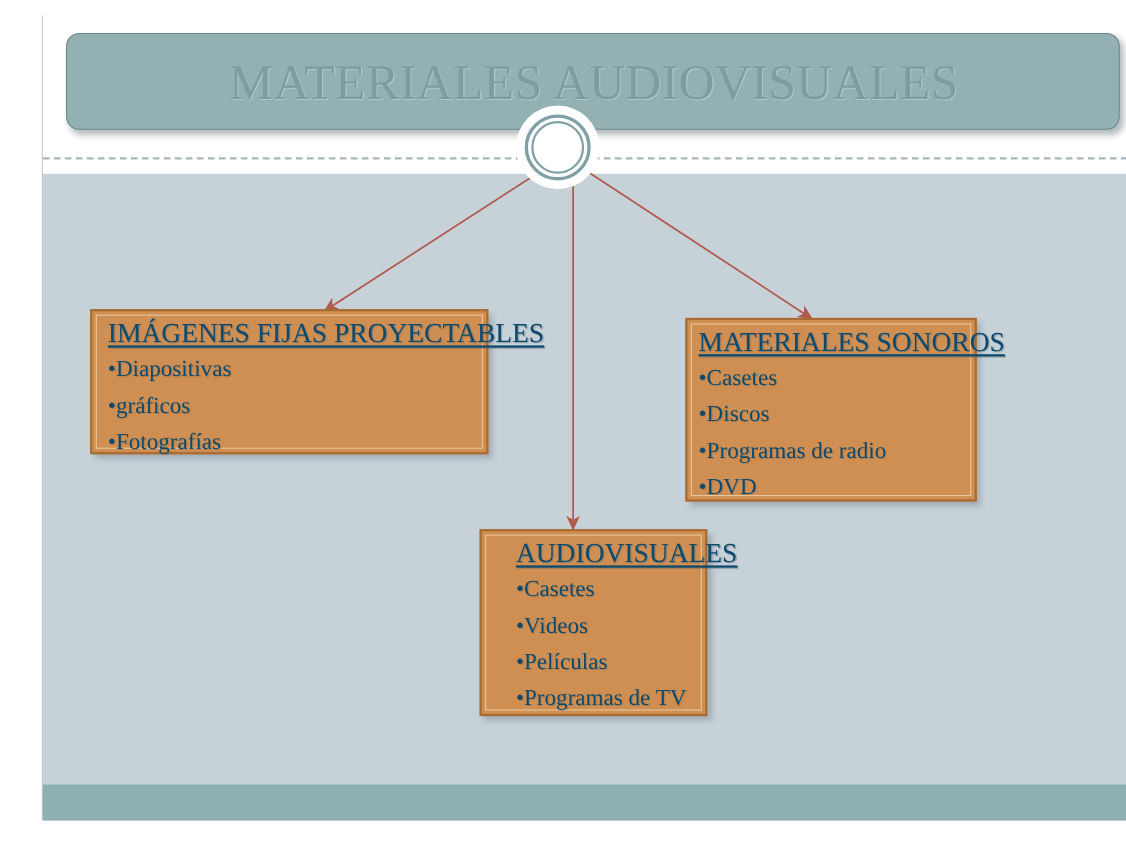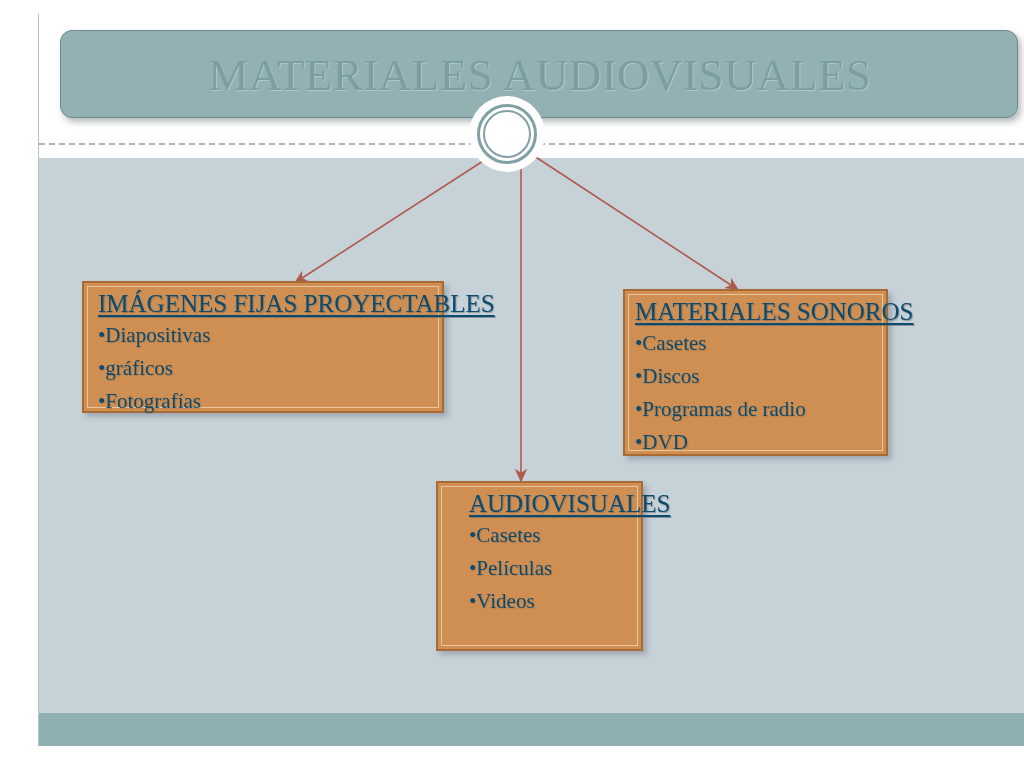--- a/index.html
+++ b/index.html
@@ -230,15 +230,16 @@
   <div class="node-item">•Casetes</div>
   <div class="node-item">•Discos</div>
   <div class="node-item">•Programas de radio</div>
   <div class="node-item">•DVD</div>
 </div>
 
 <div class="node-box" id="box-audio"></div>
 <div class="node-inner" style="left:469px; top:488px;">
   <div class="node-title">AUDIOVISUALES</div>
   <div class="node-item">•Casetes</div>
+  <div class="node-item">•Videos</div>
   <div class="node-item">•Películas</div>
-  <div class="node-item">•Videos</div>
+  <div class="node-item">•Programas de TV</div>
 </div>
 
 </body></html>

